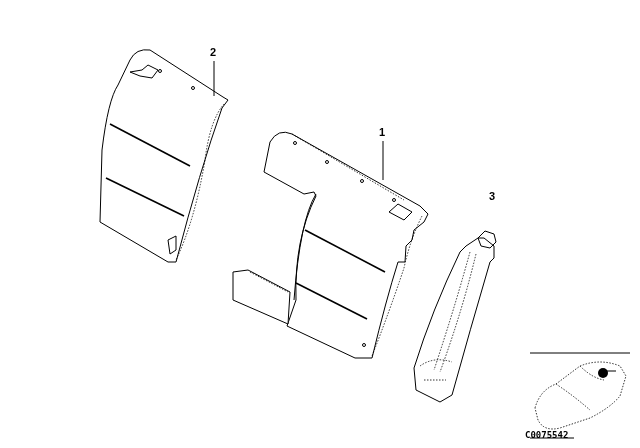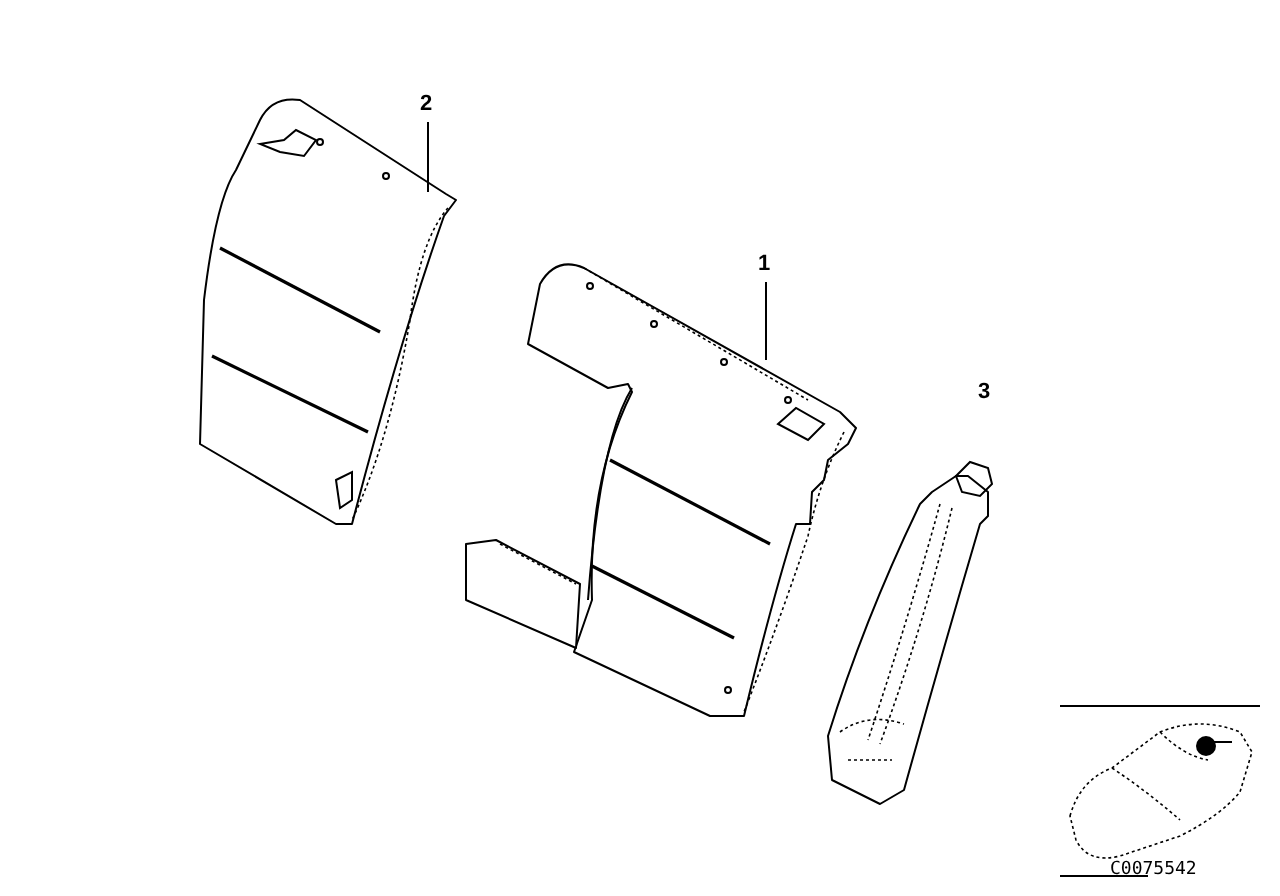--- a/index.html
+++ b/index.html
@@ -67,14 +67,14 @@
       <path class="dot" d="M580,366 Q592,378 604,380"></path>
       <circle cx="603" cy="373" r="5" fill="#000"></circle>
       <line class="ln" x1="606" y1="371" x2="616" y2="371"></line>
       <line class="ln" x1="530" y1="438" x2="574" y2="438"></line>
     </g>
   </svg>
 
   <div class="callout" style="left:210px;top:47px;">2</div>
   <div class="callout" style="left:379px;top:127px;">1</div>
   <div class="callout" style="left:489px;top:191px;">3</div>
-  <div class="img-id" style="left:555px;top:430px;">C0075542</div>
+  <div class="img-id" style="left:525px;top:430px;font-weight:bold;">C0075542</div>
 </div>
 
 </body></html>

